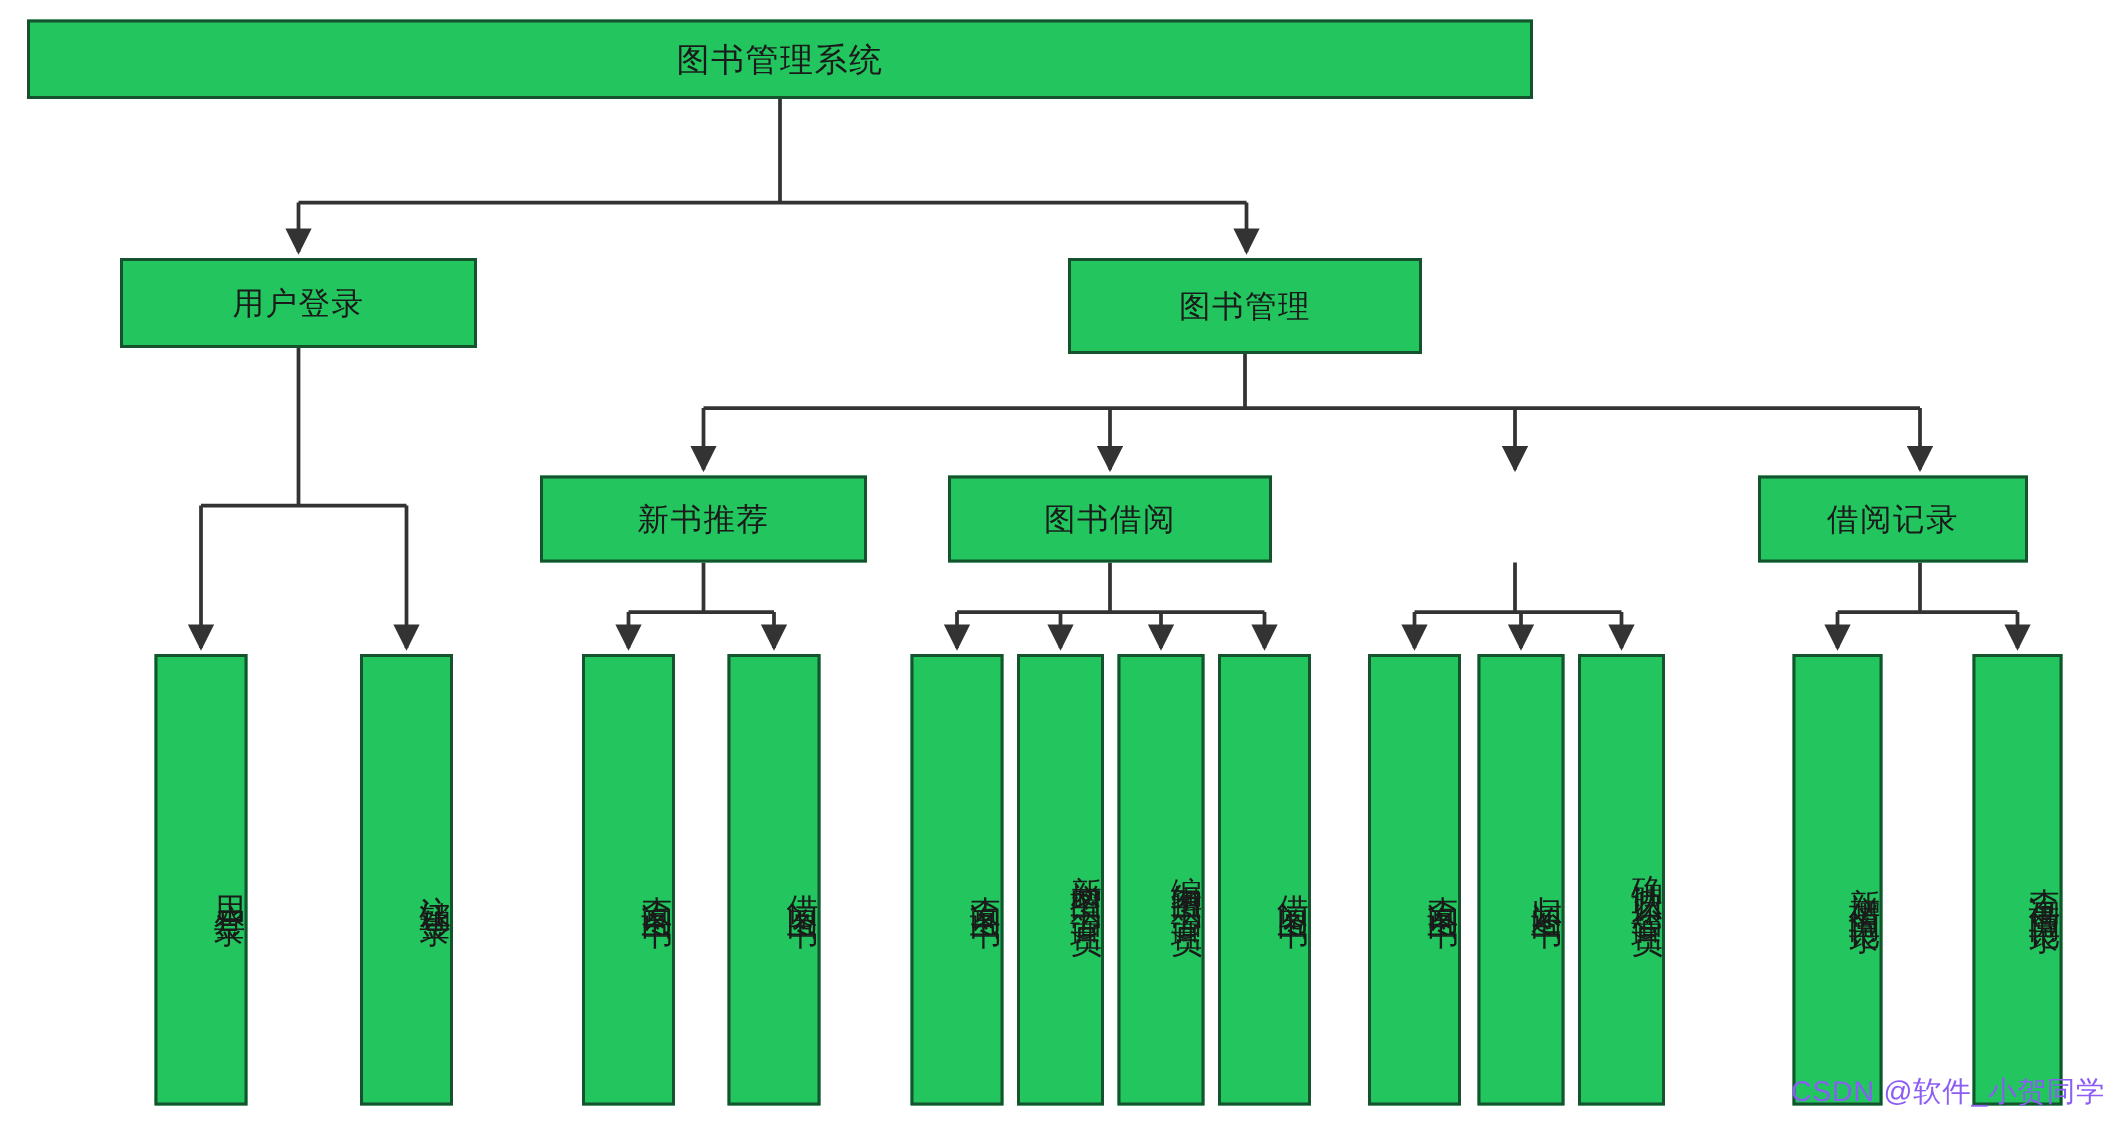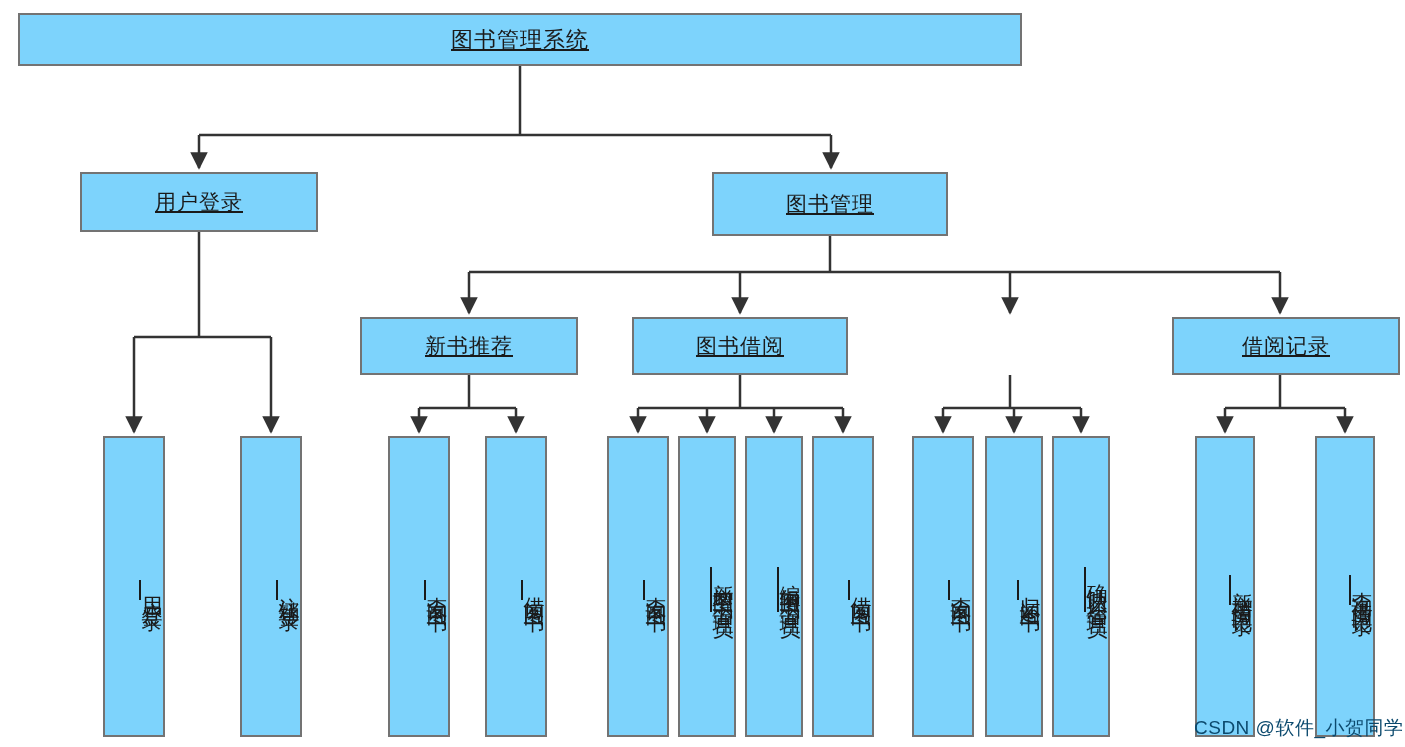--- a/index.html
+++ b/index.html
@@ -21,27 +21,26 @@
     position: absolute;
     left: 0;
     top: 0;
     width: 1405px;
     height: 747px;
     pointer-events: none;
   }
   .node {
     position: absolute;
     box-sizing: border-box;
-    border: 2px solid #737373;
-    background: #7dd3fc;
+    border: 2px solid #14532d;
+    background: #22c55e;
     display: flex;
     align-items: center;
     justify-content: center;
     color: #1a1a1a;
-    text-decoration: underline;
   }
   .node.horiz {
     font-size: 21px;
     letter-spacing: 1px;
     white-space: nowrap;
   }
   .node.vert {
     writing-mode: vertical-rl;
     text-orientation: upright;
     font-size: 21px;
@@ -49,21 +48,21 @@
     line-height: 1;
     padding-top: 6px;
     align-items: flex-start;
     justify-content: center;
   }
   .node.root {
     font-size: 22px;
   }
   .watermark {
     position: absolute;
-    color: #0c4a6e;
+    color: #8b5cf6;
     font-size: 19px;
     white-space: nowrap;
     letter-spacing: 0.5px;
   }
 </style>
 </head>
 <body>
 
 <div id="canvas">
 
@@ -117,21 +116,21 @@
     </g>
   </svg>
 
   <div class="node horiz root" style="left:18px; top:13px; width:1004px; height:53px;">图书管理系统</div>
 
   <div class="node horiz" style="left:80px; top:172px; width:238px; height:60px;">用户登录</div>
   <div class="node horiz" style="left:712px; top:172px; width:236px; height:64px;">图书管理</div>
 
   <div class="node horiz" style="left:360px; top:317px; width:218px; height:58px;">新书推荐</div>
   <div class="node horiz" style="left:632px; top:317px; width:216px; height:58px;">图书借阅</div>
-  <div class="node horiz" style="left:1172px; top:317px; width:228px; height:58px;text-align:right;">借阅记录</div>
+  <div class="node horiz" style="left:1172px; top:317px; width:180px; height:58px;text-align:right;">借阅记录</div>
 
   <div class="node vert" style="left:103px; top:436px; width:62px; height:301px;">用户登录</div>
   <div class="node vert" style="left:240px; top:436px; width:62px; height:301px;">注销登录</div>
   <div class="node vert" style="left:388px; top:436px; width:62px; height:301px;">查询图书</div>
   <div class="node vert" style="left:485px; top:436px; width:62px; height:301px;">借阅图书</div>
   <div class="node vert" style="left:607px; top:436px; width:62px; height:301px;">查询图书</div>
   <div class="node vert" style="left:678px; top:436px; width:58px; height:301px;">新增图书（管理员）</div>
   <div class="node vert" style="left:745px; top:436px; width:58px; height:301px;">编辑图书（管理员）</div>
   <div class="node vert" style="left:812px; top:436px; width:62px; height:301px;">借阅图书</div>
   <div class="node vert" style="left:912px; top:436px; width:62px; height:301px;">查询图书</div>

